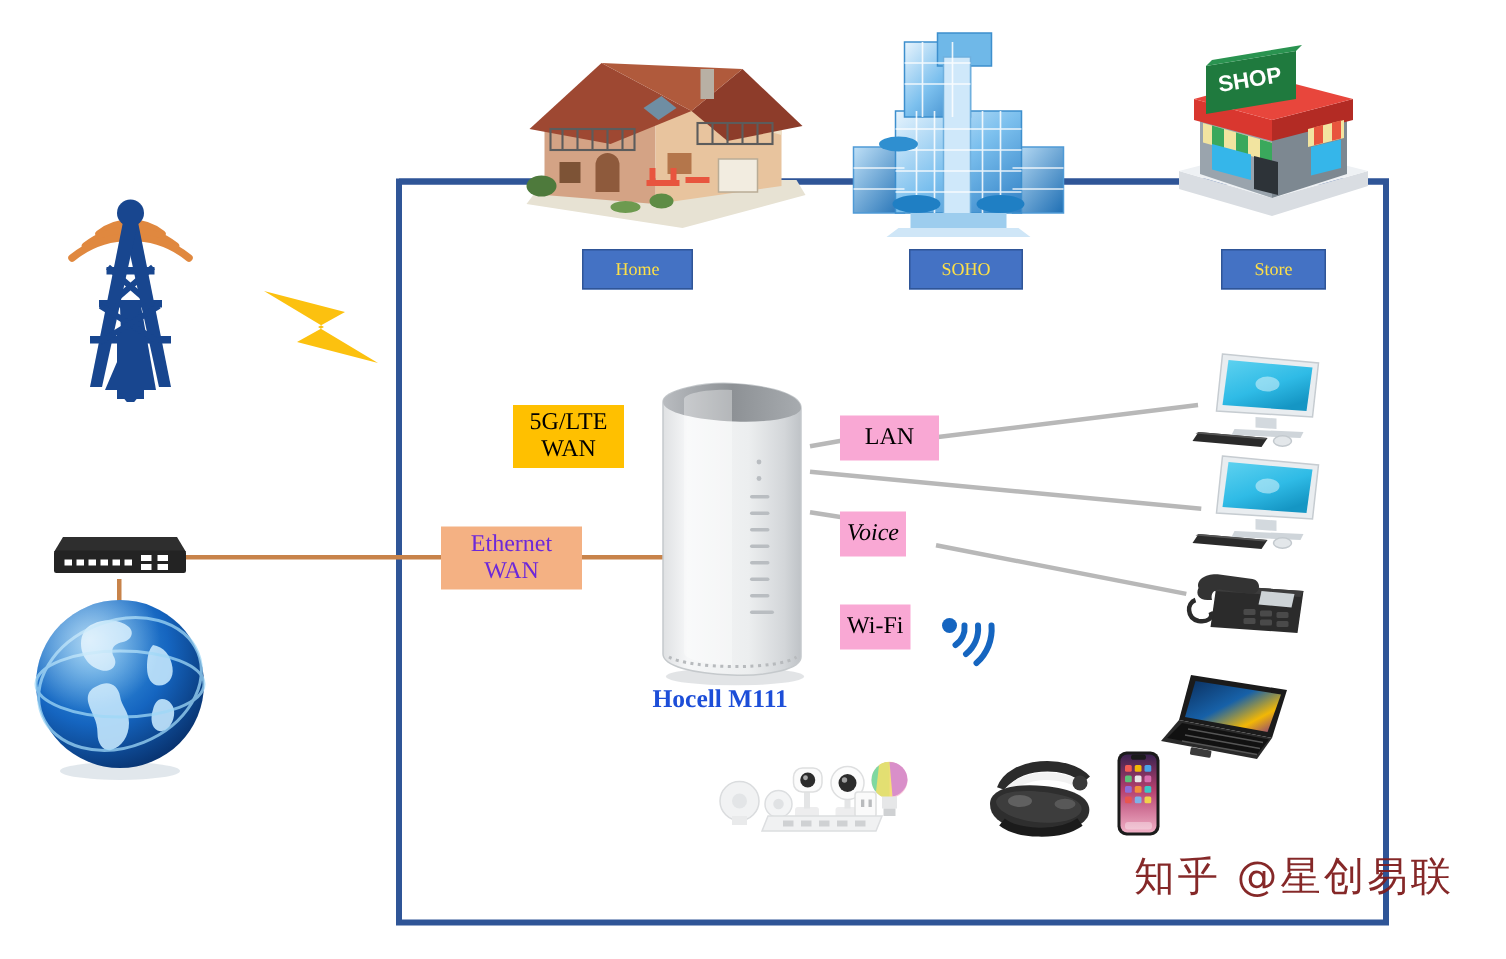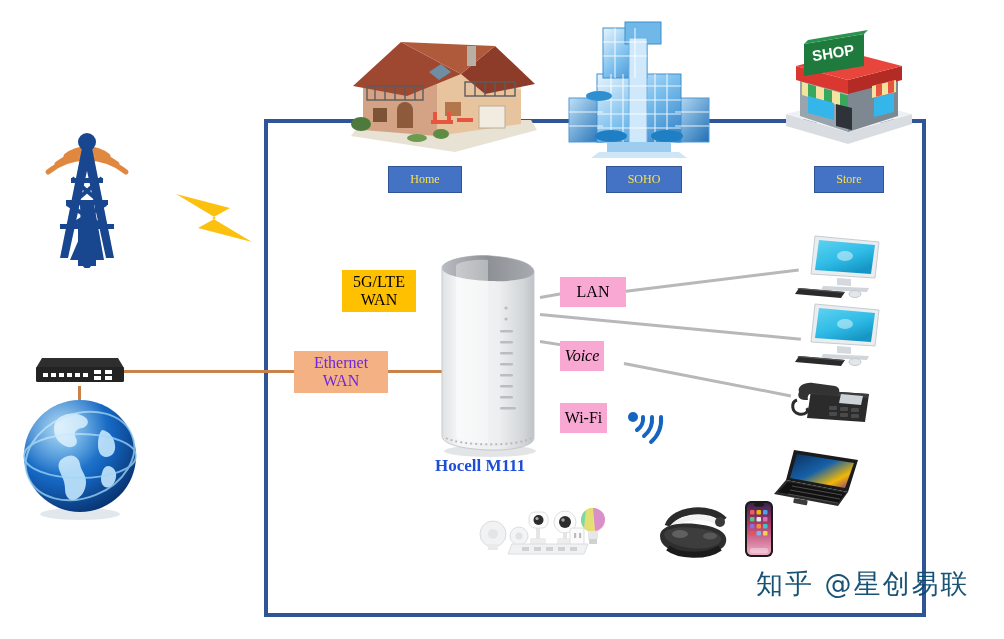--- a/index.html
+++ b/index.html
@@ -53,21 +53,21 @@
 
   
   .line{position:absolute;transform-origin:0 50%;z-index:4;}
   .gray-line{background:#b8b8b8;height:3px;}
   .blue-line{background:#2f5597;height:4px;}
   .orange-line{background:#c8834a;height:3px;}
 
   
   .watermark{
     position:absolute;left:756px;top:566px;
-    font-size:27px;color:#0c4a6e;
+    font-size:27px;color:#7f1d1d;
     font-family:"DejaVu Sans",sans-serif;
     letter-spacing:2px;
     z-index:30;white-space:nowrap;
     opacity:.95;
   }
 
   
   .art{position:absolute;z-index:10;}
 
   

